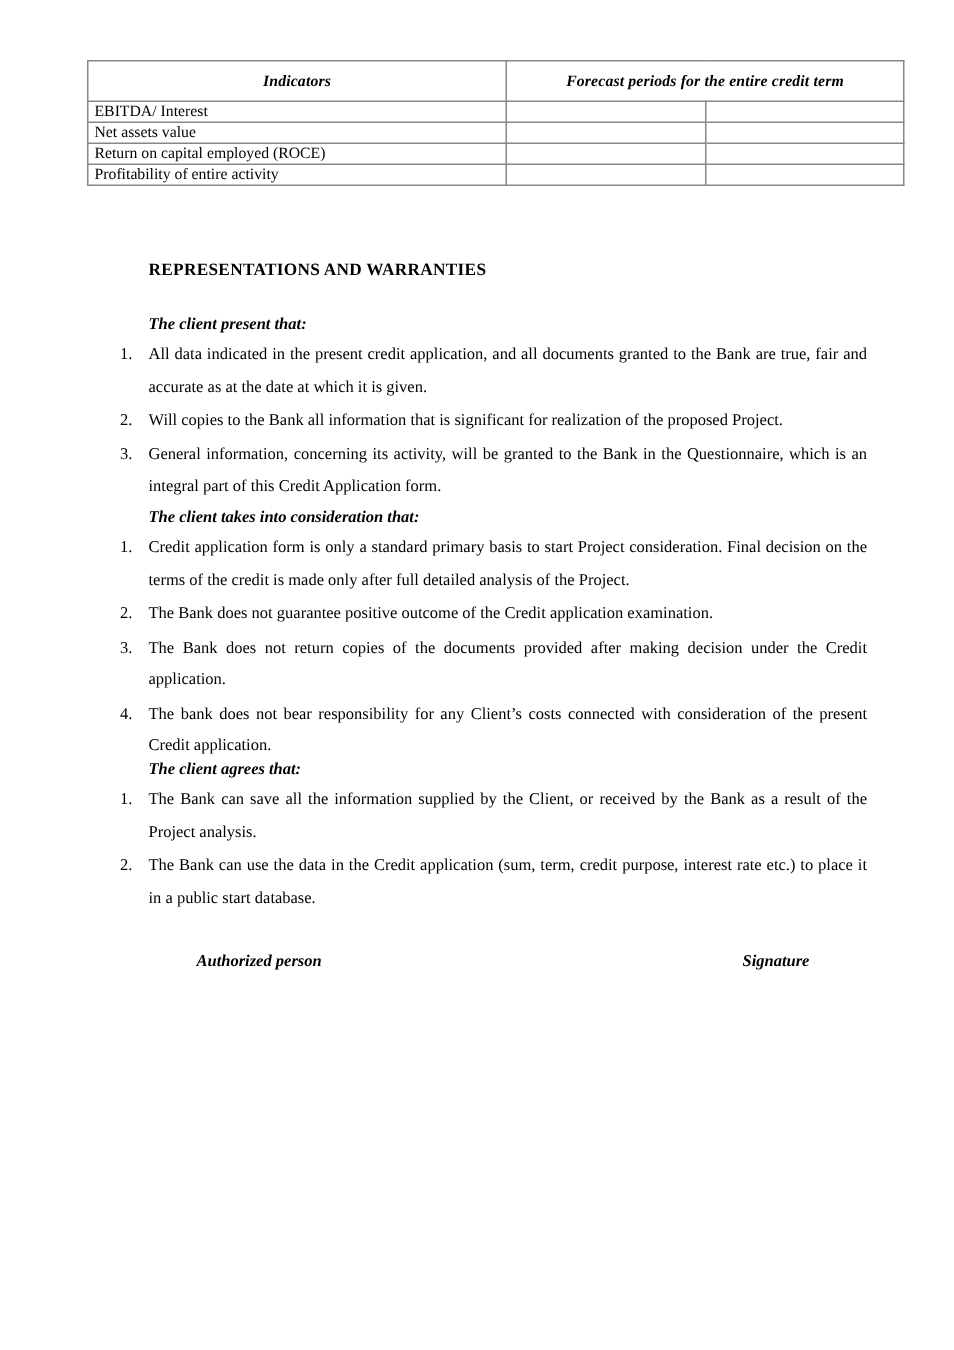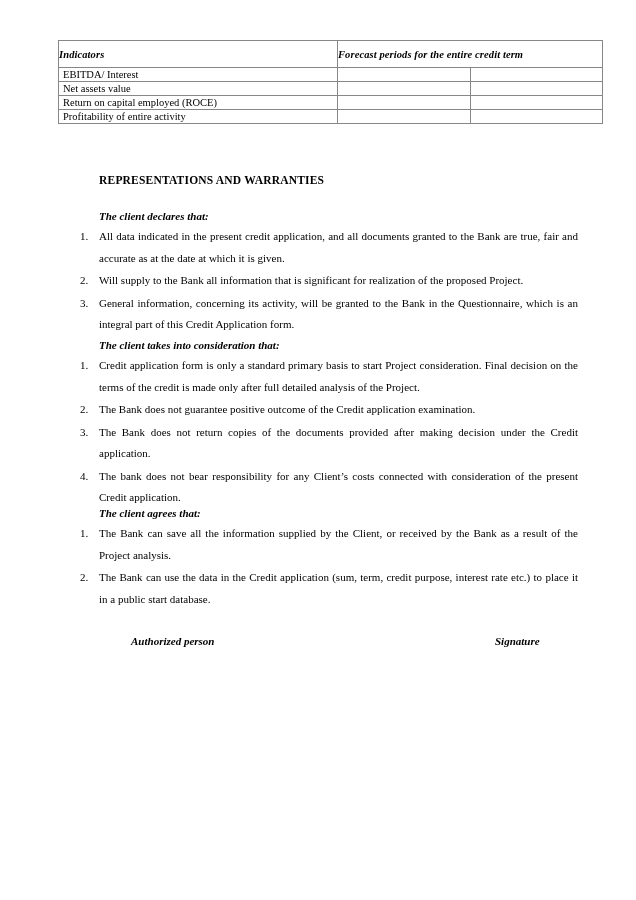--- a/index.html
+++ b/index.html
@@ -39,21 +39,21 @@
   .ratios-table td {
     border: 1px solid #878787;
     padding: 0;
     vertical-align: middle;
   }
   .ratios-table thead th {
     height: 26px;
     font-style: italic;
     font-weight: bold;
     font-size: 10.5px;
-    text-align: left;
+    text-align: center;
     letter-spacing: 0.1px;
   }
   .ratios-table tbody td {
     height: 13px;
   }
   .ratios-table td.ind-name {
     text-align: left;
     font-size: 10.5px;
     padding-left: 4px;
     line-height: 13px;
@@ -173,29 +173,29 @@
         <td class="ind-name">Profitability of entire activity</td>
         <td></td>
         <td></td>
       </tr>
     </tbody>
   </table>
 
   <div class="section-title">REPRESENTATIONS AND WARRANTIES</div>
 
   <div class="block" id="block-declares">
-    <div class="lead-in">The client declares that:</div>
+    <div class="lead-in">The client present that:</div>
     <ol class="items">
       <li>
         <span class="num">1.</span>
         <span class="txt">All data indicated in the present credit application, and all documents granted to the Bank are true, fair  and accurate as at the date at which it is given.</span>
       </li>
       <li>
         <span class="num">2.</span>
-        <span class="txt">Will supply to the Bank all information that is significant for realization of the proposed Project.</span>
+        <span class="txt">Will copies to the Bank all information that is significant for realization of the proposed Project.</span>
       </li>
       <li>
         <span class="num">3.</span>
         <span class="txt">General information, concerning its activity, will be granted to the Bank in the Questionnaire, which is an integral part of this Credit Application form.</span>
       </li>
     </ol>
   </div>
 
   <div class="block" id="block-considers">
     <div class="lead-in">The client takes into consideration that:</div>

